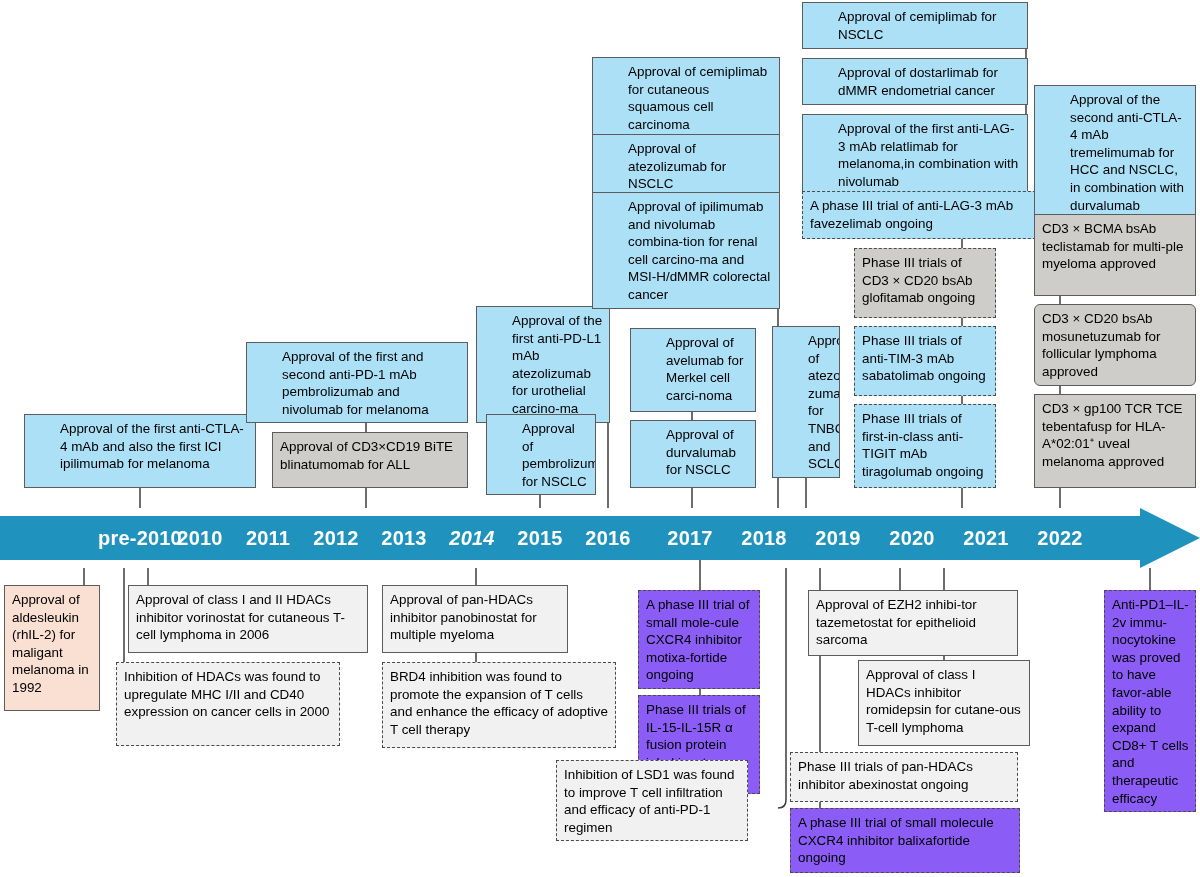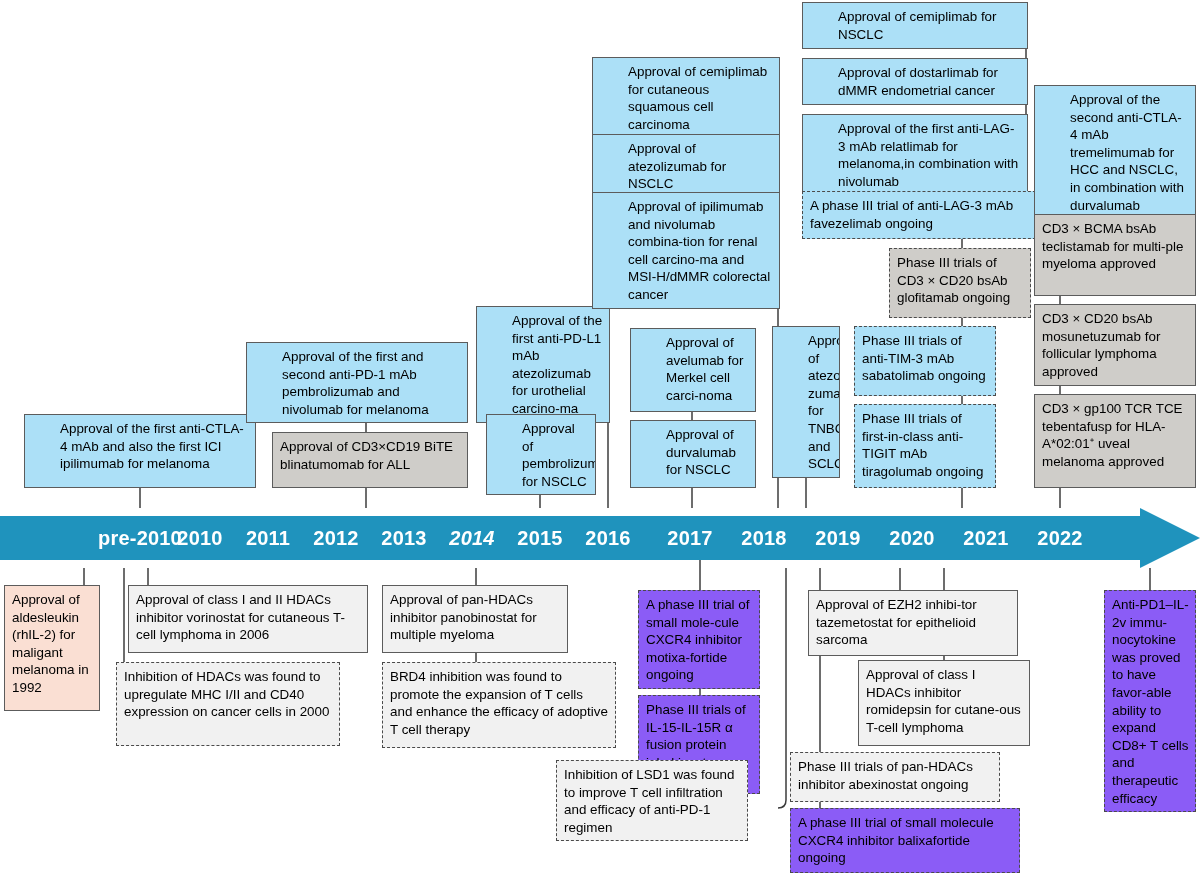--- a/index.html
+++ b/index.html
@@ -167,35 +167,35 @@
       <div class="box b-blue" style="left: 592px; top: 57px; width: 188px; min-height: 67px;">Approval of cemiplimab for cutaneous squamous cell carcinoma</div>
       <div class="box b-blue" style="left: 592px; top: 134px; width: 188px; min-height: 49px;">Approval of atezolizumab for NSCLC</div>
       <div class="box b-blue" style="left: 592px; top: 192px; width: 188px; min-height: 101px;">Approval of ipilimumab and nivolumab combina-tion for renal cell carcino-ma and MSI-H/dMMR colorectal cancer</div>
       <div class="box b-blue" style="left: 630px; top: 328px; width: 126px; min-height: 84px;">Approval of avelumab for Merkel cell carci-noma</div>
       <div class="box b-blue" style="left: 630px; top: 420px; width: 126px; min-height: 68px;">Approval of durvalumab for NSCLC</div>
       <div class="box b-blue" style="left: 772px; top: 326px; width: 68px; min-height: 120px;">Approval of atezoli-zumab for TNBC and SCLC</div>
       <div class="box b-blue" style="left: 802px; top: 2px; width: 226px; min-height: 47px;">Approval of cemiplimab for NSCLC</div>
       <div class="box b-blue" style="left: 802px; top: 58px; width: 226px; min-height: 47px;">Approval of dostarlimab for dMMR endometrial cancer</div>
       <div class="box b-blue" style="left: 802px; top: 114px; width: 226px; min-height: 68px;">Approval of the first anti-LAG-3 mAb relatlimab for melanoma,in combination with nivolumab</div>
       <div class="box d-blue" style="left: 802px; top: 191px; width: 254px; min-height: 48px;">A phase III trial of anti-LAG-3 mAb favezelimab ongoing</div>
-      <div class="box d-gray" style="left: 854px; top: 248px; width: 142px; min-height: 70px; margin-left: 35px;">Phase III trials of CD3 × CD20 bsAb glofitamab ongoing</div>
+      <div class="box d-gray" style="left: 854px; top: 248px; width: 142px; min-height: 70px;">Phase III trials of CD3 × CD20 bsAb glofitamab ongoing</div>
       <div class="box d-blue" style="left: 854px; top: 326px; width: 142px; min-height: 70px;">Phase III trials of anti-TIM-3 mAb sabatolimab ongoing</div>
       <div class="box d-blue" style="left: 854px; top: 404px; width: 142px; min-height: 84px;">Phase III trials of first-in-class anti-TIGIT mAb tiragolumab ongoing</div>
       <div class="box b-blue" style="left: 1034px; top: 85px; width: 162px; min-height: 122px;">Approval of the second anti-CTLA-4 mAb tremelimumab for HCC and NSCLC, in combination with durvalumab</div>
       <div class="box b-gray" style="left: 1034px; top: 214px; width: 162px; min-height: 82px;">CD3 × BCMA bsAb teclistamab for multi-ple myeloma approved</div>
-      <div class="box b-gray" style="left: 1034px; top: 304px; width: 162px; min-height: 82px;">CD3 × CD20 bsAb mosunetuzumab for follicular lymphoma approved</div>
+      <div class="box b-gray" style="left: 1034px; top: 304px; width: 162px; min-height: 82px; border-radius: 6px;">CD3 × CD20 bsAb mosunetuzumab for follicular lymphoma approved</div>
       <div class="box b-gray" style="left: 1034px; top: 394px; width: 162px; min-height: 94px;">CD3 × gp100 TCR TCE tebentafusp for HLA-A*02:01⁺ uveal melanoma approved</div>
       <div class="box b-pink" style="left: 4px; top: 585px; width: 96px; min-height: 126px;">Approval of aldesleukin (rhIL-2) for maligant melanoma in 1992</div>
       <div class="box b-lgray" style="left: 128px; top: 585px; width: 240px; min-height: 68px;">Approval of class I and II HDACs inhibitor vorinostat for cutaneous T-cell  lymphoma in 2006</div>
       <div class="box d-lgray" style="left: 116px; top: 662px; width: 224px; min-height: 84px;">Inhibition of HDACs was found to upregulate MHC I/II and CD40 expression on cancer cells in 2000</div>
       <div class="box b-lgray" style="left: 382px; top: 585px; width: 186px; min-height: 68px;">Approval of pan-HDACs inhibitor panobinostat for multiple myeloma</div>
       <div class="box d-lgray" style="left: 382px; top: 662px; width: 234px; min-height: 86px;">BRD4 inhibition was found to promote the expansion of T cells and enhance the efficacy of adoptive T cell therapy</div>
       <div class="box d-pink" style="left: 638px; top: 590px; width: 122px; min-height: 92px;">A phase III trial of small mole-cule CXCR4 inhibitor motixa-fortide ongoing</div>
       <div class="box d-pink" style="left: 638px; top: 695px; width: 122px; min-height: 94px;">Phase III trials of IL-15-IL-15R α fusion protein inbakicept ongoing</div>
       <div class="box d-lgray" style="left: 556px; top: 760px; width: 192px; min-height: 65px;">Inhibition of LSD1 was found to improve T cell infiltration and efficacy of anti-PD-1 regimen</div>
       <div class="box b-lgray" style="left: 808px; top: 590px; width: 210px; min-height: 66px;">Approval of EZH2 inhibi-tor tazemetostat for epithelioid sarcoma</div>
       <div class="box b-lgray" style="left: 858px; top: 660px; width: 172px; min-height: 86px;">Approval of class I HDACs inhibitor romidepsin for cutane-ous T-cell lymphoma</div>
-      <div class="box d-lgray" style="left: 790px; top: 752px; width: 210px; min-height: 50px;">Phase III trials of pan-HDACs inhibitor abexinostat ongoing</div>
+      <div class="box d-lgray" style="left: 790px; top: 752px; width: 228px; min-height: 50px;">Phase III trials of pan-HDACs inhibitor abexinostat ongoing</div>
       <div class="box d-pink" style="left: 790px; top: 808px; width: 230px; min-height: 65px;">A phase III trial of small molecule CXCR4 inhibitor balixafortide ongoing</div>
       <div class="box d-pink" style="left: 1104px; top: 590px; width: 92px; min-height: 118px;">Anti-PD1–IL-2v immu-nocytokine was proved to have favor-able ability to expand CD8+ T cells and therapeutic efficacy</div>
     </div>
 
 </div>
 
 </body></html>

